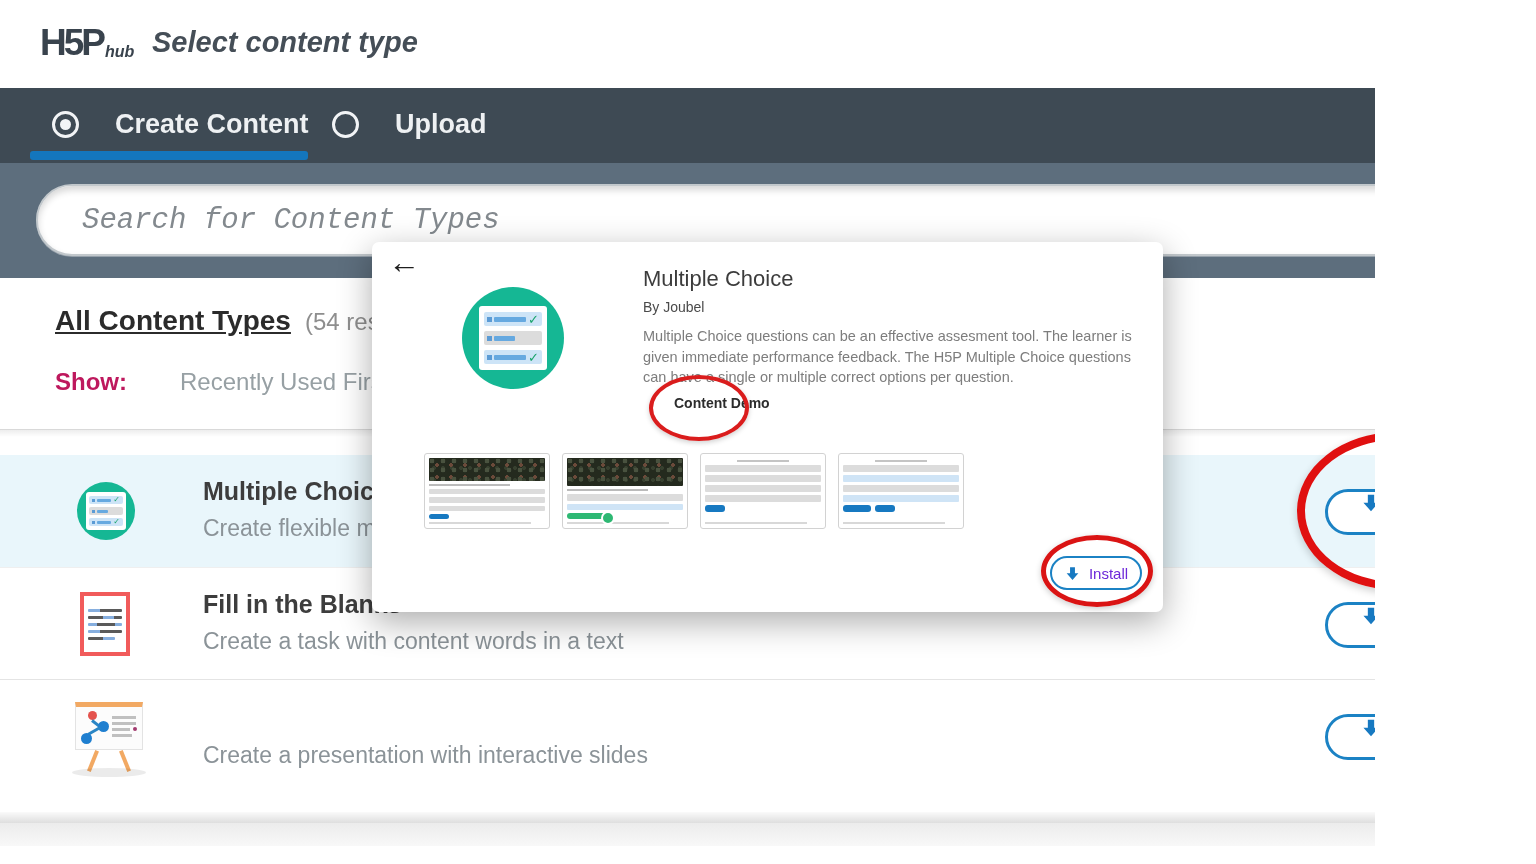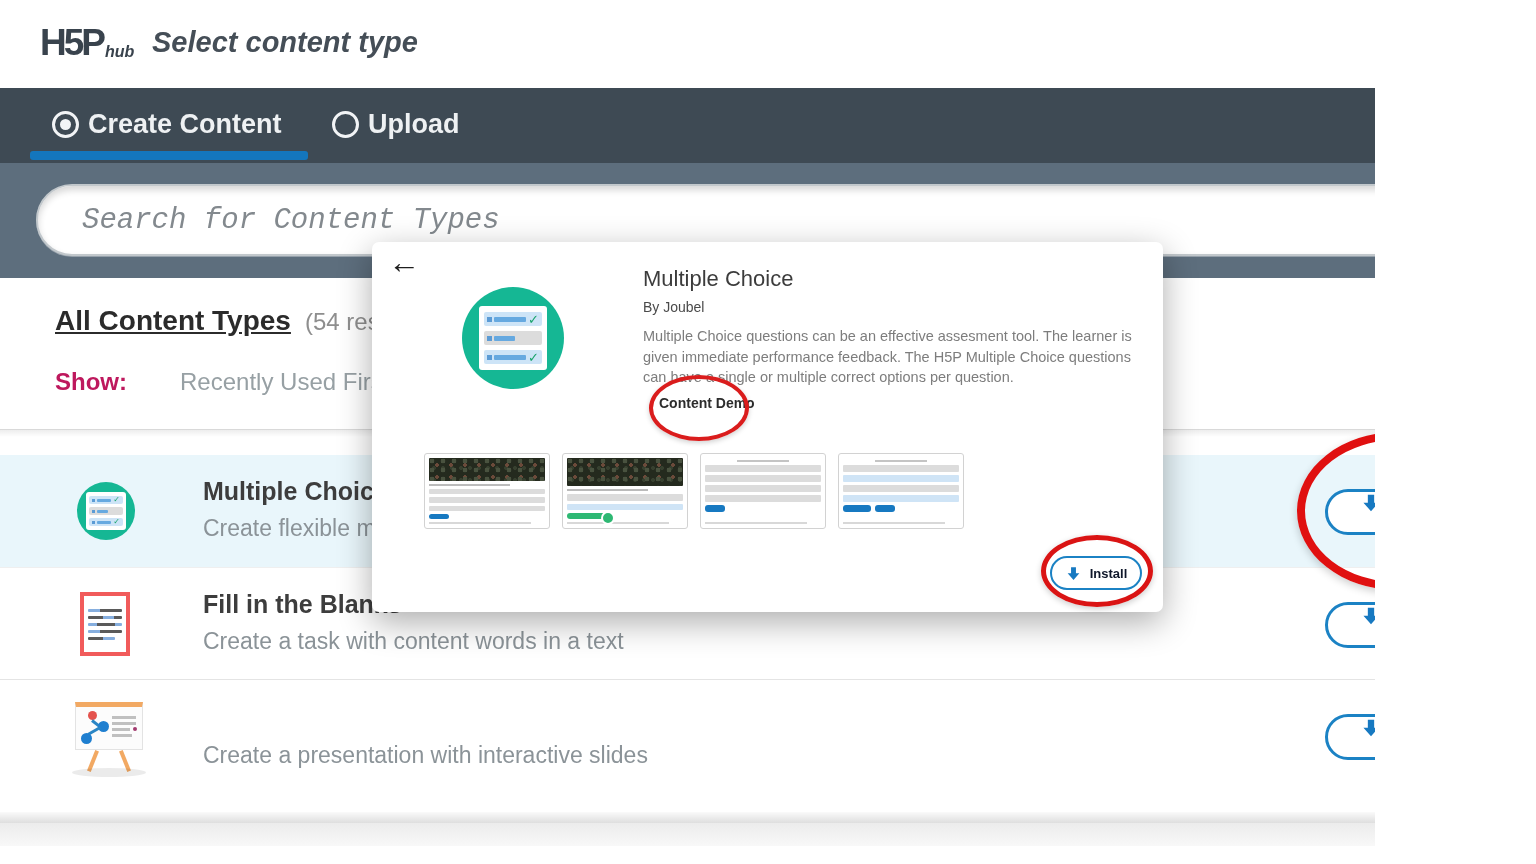--- a/index.html
+++ b/index.html
@@ -13,21 +13,21 @@
   .logo-main { font-size:37px; font-weight:800; letter-spacing:-3px; }
   .logo-sub { font-size:16px; font-style:italic; font-weight:700; margin-left:2px; margin-bottom:3px; }
   .hub-title { left:152px; top:26px; font-size:29px; font-style:italic; font-weight:700; color:#454e57; }
   .header-chevron { left:1444px; top:28px; width:38px; height:28px; cursor:pointer; }
 
   
   .tabbar { left:0; top:88px; width:1520px; height:75px; background:#3e4a54; }
   .radio-outer { width:27px; height:27px; border:3px solid #f2f4f6; border-radius:50%;
                  display:flex; align-items:center; justify-content:center; }
   .radio-dot { width:11px; height:11px; background:#f2f4f6; border-radius:50%; }
-  .tab { display:flex; align-items:center; gap:9px; cursor:pointer; }
+  .tab { display:flex; align-items:center; gap:36px; cursor:pointer; }
   .tab-create { left:52px; top:111px; }
   .tab-upload { left:332px; top:111px; }
   .tab-label { font-size:27px; font-weight:700; color:#eef1f3; line-height:27px; }
   .tab-underline { left:30px; top:151px; width:278px; height:9px; background:#1476bd; border-radius:3px; }
   .paste { left:1380px; top:110px; display:flex; align-items:center; gap:14px; color:#74899c; cursor:pointer; }
   .paste-label { font-size:27px; font-weight:600; }
 
   
   .search-panel { left:0; top:163px; width:1520px; height:115px; background:#5d6e7d; }
   .search-pill { left:36px; top:184px; width:1450px; height:72px; background:#fff;
@@ -106,42 +106,42 @@
 
   
   .modal { left:372px; top:242px; width:791px; height:370px; background:#fff; border-radius:7px;
            box-shadow:0 10px 34px rgba(0,0,0,0.33); z-index:20; }
   .modal .rel { position:absolute; }
   .back-btn { left:16px; top:2px; font-size:32px; font-weight:700; color:#1e1e1e; cursor:pointer; line-height:36px; }
   .modal-icon { left:90px; top:45px; }
   .modal-title { left:271px; top:24px; font-size:22px; font-weight:500; color:#3c3c3c; }
   .modal-author { left:271px; top:57px; font-size:14px; color:#4a4a4a; }
   .modal-desc { left:271px; top:84px; width:500px; font-size:14.5px; line-height:1.42; color:#7d7d7d; }
-  .demo-link { left:287px; top:153px; font-size:14px; font-weight:600; color:#2c2c2c; cursor:pointer; }
+  .demo-link { left:302px; top:153px; font-size:14px; font-weight:600; color:#2c2c2c; cursor:pointer; }
   .thumbs { left:52px; top:211px; display:flex; gap:12px; }
   .thumb { width:126px; height:76px; background:#fff; border:1px solid #d2d2d2; border-radius:3px;
            padding:4px; display:flex; flex-direction:column; gap:3px; cursor:pointer; }
   .th-photo { height:30px; border-radius:1px; background-color:#242a1e;
       background-image:radial-gradient(circle at 3px 3px,#49523f 2.2px,transparent 2.6px),
                        radial-gradient(circle at 8px 7px,#6b4a3a 1.6px,transparent 2px),
                        radial-gradient(circle at 5px 10px,#37402f 1.8px,transparent 2.2px);
       background-size:11px 9px,14px 12px,9px 12px; }
   .th-cap { height:2px; width:70%; background:#bbb; }
   .th-bar { height:7px; background:#dcdcdc; border-radius:1px; }
   .th-bar-blue { background:#cfe4f6; }
   .th-btn { width:20px; height:7px; background:#1779c1; border-radius:3px; }
   .th-btnrow { display:flex; gap:4px; }
   .th-progress { width:46px; height:6px; background:#2eb873; border-radius:3px; position:relative; }
   .th-progress::after { content:""; position:absolute; right:-2px; top:-2px; width:10px; height:10px;
                         background:#2eb873; border:2px solid #fff; border-radius:50%; }
   .th-title { height:2px; width:45%; background:#c4c4c4; align-self:center; margin-top:2px; }
   .th-foot { height:2px; width:88%; background:#d8d8d8; margin-top:auto; }
   .install-btn { left:678px; top:314px; width:92px; height:34px; background:#fff; border:2px solid #1b82c4;
                  border-radius:18px; display:flex; align-items:center; justify-content:center; gap:8px; cursor:pointer; }
-  .install-label { font-size:13px; font-weight:700; color:#0f172a; }
+  .install-label { font-size:15px; font-weight:400; color:#6d28d9; }
 
   
   .annot { border-radius:50%; z-index:30; pointer-events:none; }
   .annot-demo { left:649px; top:375px; width:100px; height:66px; border:4px solid #da1d1d;
                 box-shadow:0 2px 5px rgba(0,0,0,0.18); }
   .annot-install { left:1041px; top:535px; width:112px; height:72px; border:5px solid #da1414;
                    box-shadow:0 2px 6px rgba(0,0,0,0.2); }
   .annot-get { left:1297px; top:432px; width:200px; height:158px; border:8px solid #e01010;
                box-shadow:0 3px 8px rgba(0,0,0,0.2); }
 

